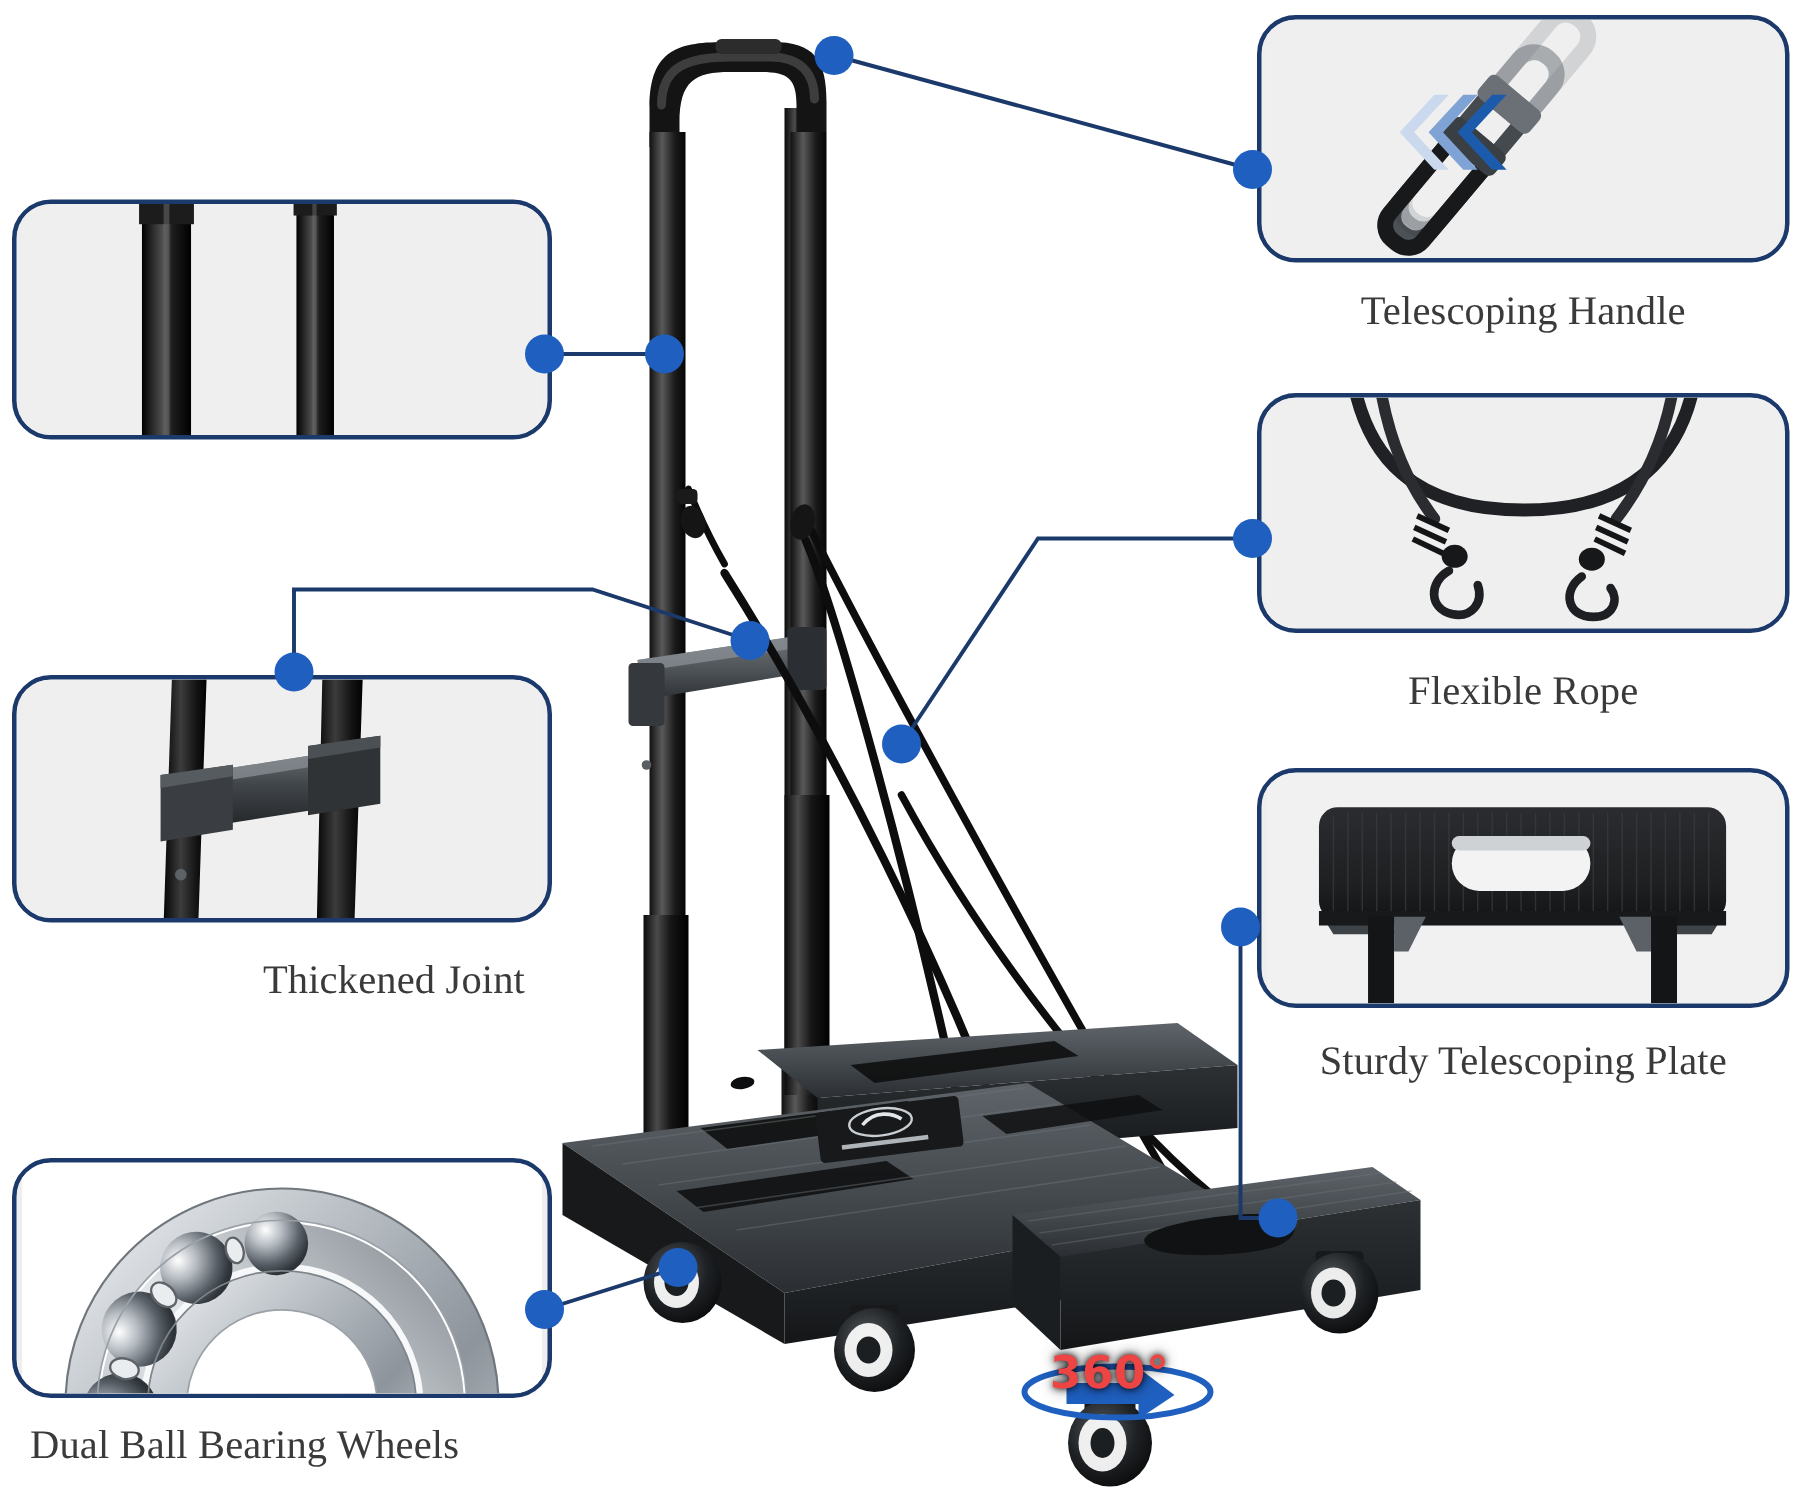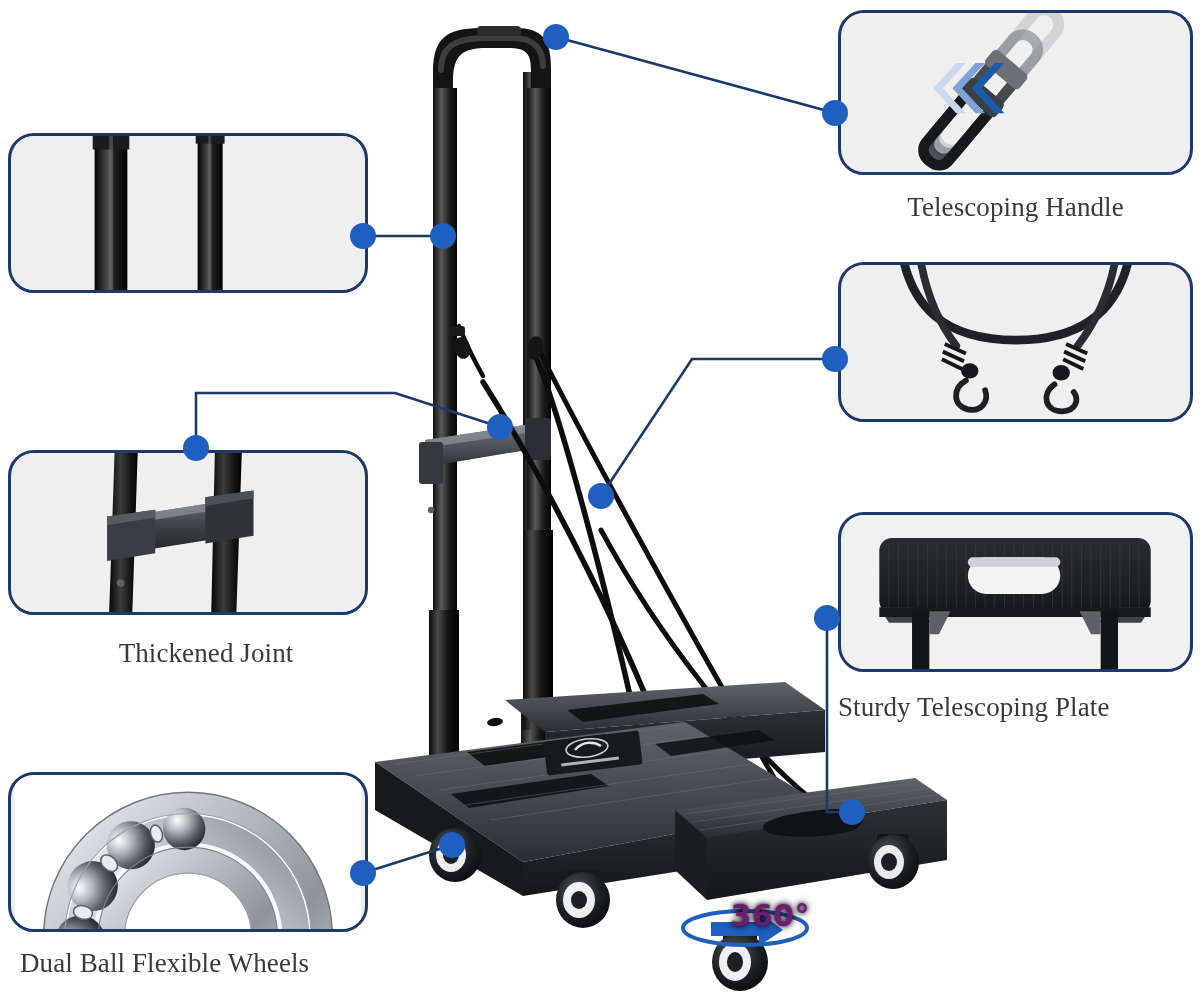--- a/index.html
+++ b/index.html
@@ -207,22 +207,22 @@
 
     <g>
       <ellipse cx="390" cy="918" rx="62" ry="17" fill="none" stroke="#1f5fbf" stroke-width="4"></ellipse>
       <path d="M356 912 L404 912 L404 902 L428 920 L404 936 L404 926 L356 926 Z" fill="#1f5fbf"></path>
     </g>
   </svg>
 
   <text></text>
 
   
-  <div style="position:absolute;left:700px;top:898px;width:110px;text-align:right;z-index:4;
-              color:#701a75;font-size:30px;font-weight:bold;letter-spacing:.5px;
+  <div style="position:absolute;left:700px;top:898px;width:110px;text-align:left;z-index:4;
+              color:#ef4444;font-size:30px;font-weight:bold;letter-spacing:.5px;
               text-shadow:0 0 4px rgba(0,0,0,.85),0 0 9px rgba(0,0,0,.7);">360°</div>
 
   
   <svg id="wires" viewBox="0 0 1200 1002">
     <g fill="none" stroke="#1b3a6b" stroke-width="2.6">
 
       <path d="M363 236 L443 236"></path>
 
       <path d="M196 448 L196 393 L395 393 L500 427"></path>
 
@@ -288,21 +288,21 @@
       <path d="M140 62 L216 50 L216 58 L140 70 Z" fill="#868c91" opacity=".8"></path>
 
       <path d="M96 66 L146 59 L146 104 L96 112 Z" fill="#3a3e42"></path>
       <path d="M96 66 L146 59 L146 67 L96 75 Z" fill="#565b60"></path>
 
       <path d="M198 46 L248 39 L248 86 L198 94 Z" fill="#2f3336"></path>
       <path d="M198 46 L248 39 L248 47 L198 55 Z" fill="#4b5054"></path>
       <circle cx="110" cy="135" r="4" fill="#5d6267"></circle>
     </svg>
   </div>
-  <div class="caption" style="left:46px;top:638px;width:320px;text-align:center;">Thickened Joint</div>
+  <div class="caption" style="left:30px;top:638px;width:320px;text-align:right;">Thickened Joint</div>
   <div class="dot" style="left:196px;top:448px;"></div>
   <div class="dot" style="left:500px;top:427px;"></div>
 
   
   <div class="card" id="card-bearing" style="left:8px;top:772px;width:360px;height:160px;">
     <svg class="card-inner" viewBox="0 0 360 160">
       <defs>
         <linearGradient id="ringOut" x1="0" y1="0" x2="1" y2="1">
           <stop offset="0%" stop-color="#f2f4f6"></stop>
             <stop offset="35%" stop-color="#b9bfc5"></stop>
@@ -371,21 +371,21 @@
               <ellipse rx="6" ry="9" fill="#e9edf0"></ellipse>
             </g>
         </g>
         <circle r="150" fill="none" stroke="#6f767c" stroke-width="1.5"></circle>
         <circle r="128" fill="none" stroke="#9aa1a7" stroke-width="1.2"></circle>
         <circle r="93" fill="none" stroke="#7e858b" stroke-width="1.2"></circle>
         <circle r="66" fill="none" stroke="#9aa1a7" stroke-width="1.2"></circle>
       </g>
     </svg>
   </div>
-  <div class="caption" style="left:20px;top:948px;width:380px;text-align:left;">Dual Ball Flexible Wheels</div>
+  <div class="caption" style="left:20px;top:948px;width:380px;text-align:left;">Dual Ball Bearing Wheels</div>
   <div class="dot" style="left:363px;top:873px;"></div>
   <div class="dot" style="left:452px;top:845px;"></div>
 
   
   <div class="card" id="card-handle" style="left:838px;top:10px;width:355px;height:165px;">
     <svg class="card-inner" viewBox="0 0 355 165">
       <rect x="0" y="0" width="355" height="165" fill="#efefef"></rect>
 
       <g transform="rotate(40 177 82)" opacity=".30">
         <rect x="140" y="-6" width="30" height="180" rx="14" fill="none" stroke="#8d9399" stroke-width="11"></rect>
@@ -440,20 +440,21 @@
         <g stroke="#141516" stroke-width="4" fill="none">
           <path d="M230 82 L252 92"></path>
             <path d="M228 90 L250 100"></path>
             <path d="M227 98 L248 108"></path>
         </g>
         <ellipse cx="225" cy="112" rx="9" ry="8" fill="#16181a"></ellipse>
         <path d="M218 124 C204 134, 208 152, 226 152 C240 152, 244 140, 238 132" fill="none" stroke="#1d1f22" stroke-width="6" stroke-linecap="round"></path>
       </g>
     </svg>
   </div>
+  <div class="caption" style="left:838px;top:445px;width:355px;text-align:center;">Flexible Rope</div>
   <div class="dot" style="left:835px;top:359px;"></div>
   <div class="dot" style="left:601px;top:496px;"></div>
 
   
   <div class="card" id="card-plate" style="left:838px;top:512px;width:355px;height:160px;">
     <svg class="card-inner" viewBox="0 0 355 160">
       <defs>
         <linearGradient id="plTop" x1="0" y1="0" x2="0" y2="1">
           <stop offset="0%" stop-color="#2a2c2f"></stop>
             <stop offset="70%" stop-color="#1d1f21"></stop>
@@ -500,17 +501,17 @@
       <path d="M36 96 L72 96 L92 112 L46 112 Z" fill="#3e4347"></path>
       <path d="M318 96 L282 96 L262 112 L308 112 Z" fill="#3e4347"></path>
       <path d="M36 96 L318 96 L318 106 L36 106 Z" fill="#17191b"></path>
 
       <rect x="70" y="100" width="18" height="60" fill="#131517"></rect>
       <rect x="266" y="100" width="18" height="60" fill="#131517"></rect>
       <path d="M88 100 L110 100 L98 124 L88 124 Z" fill="#5b6166"></path>
       <path d="M266 100 L244 100 L256 124 L266 124 Z" fill="#5b6166"></path>
     </svg>
   </div>
-  <div class="caption" style="left:838px;top:692px;width:355px;">Sturdy Telescoping Plate</div>
+  <div class="caption" style="left:838px;top:692px;width:355px;text-align:center;">Sturdy Telescoping Plate</div>
   <div class="dot" style="left:827px;top:618px;"></div>
   <div class="dot" style="left:852px;top:812px;"></div>
 
 </div>
 
 </body></html>

